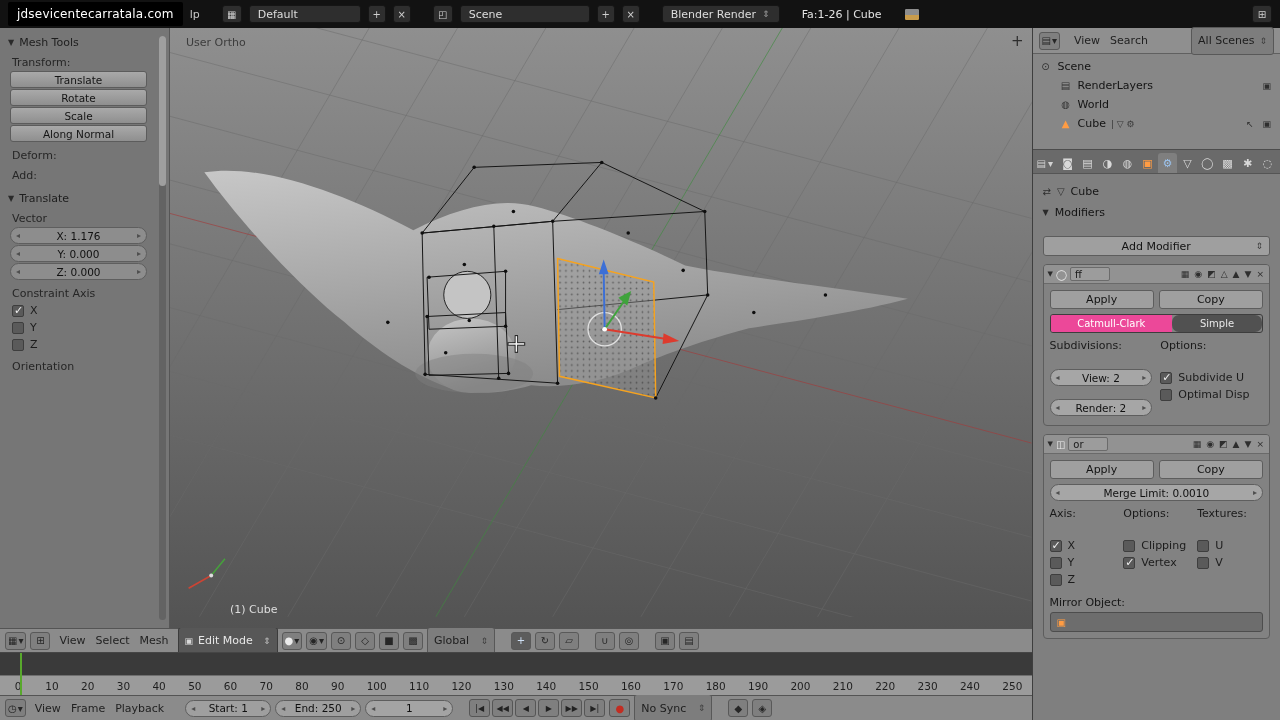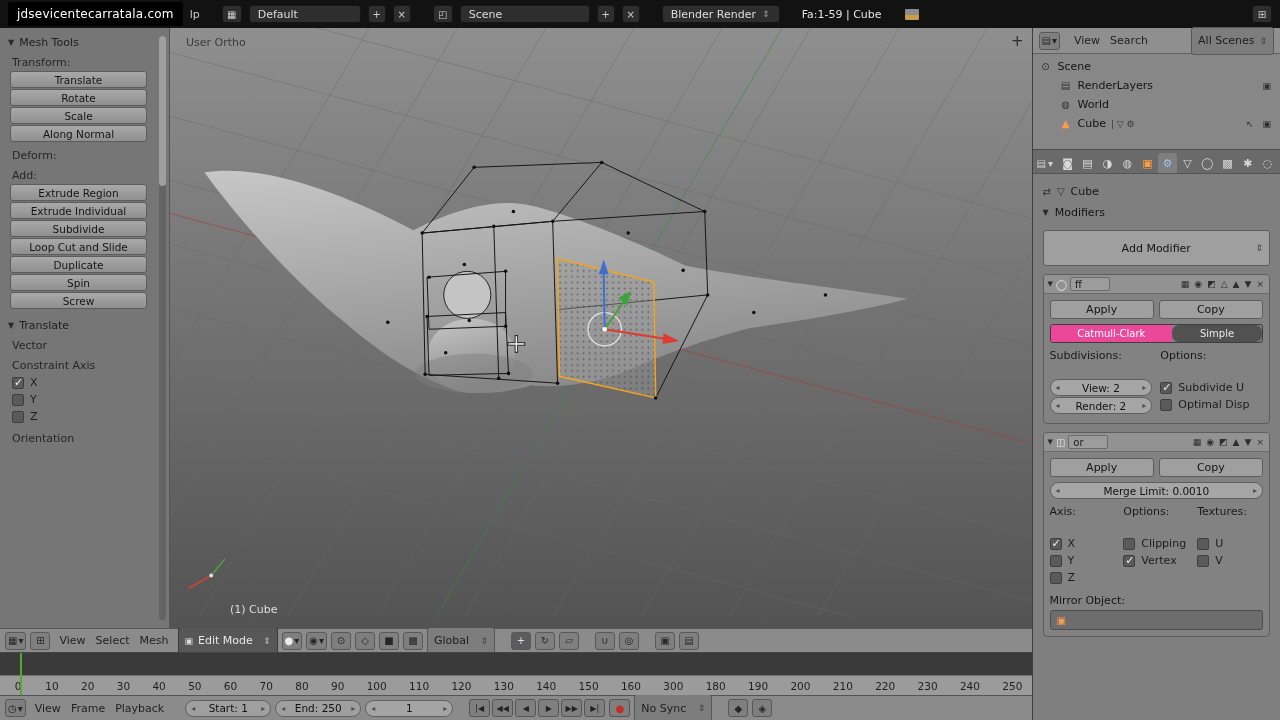--- a/index.html
+++ b/index.html
@@ -102,21 +102,21 @@
   .ptabs { height:24px; background:#6a6a6a; display:flex; align-items:flex-end; gap:1px; padding:2px 3px 0 4px; border-bottom:1px solid #555; }
   .ptab { width:19px; height:20px; display:flex; align-items:center; justify-content:center;
           color:#d9d9d9; font-size:11px; border-radius:3px 3px 0 0; }
   .ptab.active { background:#7f7f7f; color:#9cc4ef; }
   .ptab.orange { color:#ff9c43; }
   .ptab-ed { margin-right:4px; color:#d2d2d2; font-size:10px; display:flex; gap:2px; align-items:center; height:20px; }
   .pbody { flex:1; padding:6px 10px 0 10px; overflow:hidden; }
   .pcrumb { display:flex; align-items:center; gap:6px; height:22px; color:#161616; }
   .pcrumb .ci { color:#2e2e2e; font-size:10px; }
   .ppanel { display:flex; align-items:center; gap:6px; height:20px; color:#141414; }
-  .addmod { height:36px; margin:8px 0 4px 0; background:#9f9f9f; border:1px solid #5d5d5d; border-radius:3px;
+  .addmod { height:20px; margin:14px 0 4px 0; background:#9f9f9f; border:1px solid #5d5d5d; border-radius:3px;
             position:relative; display:flex; align-items:center; justify-content:center; color:#131313; }
   .addmod .ud { position:absolute; right:6px; font-size:9px; color:#3e3e3e; }
   .modbox { border:1px solid #5d5d5d; border-radius:4px; background:#828282; margin-top:8px; }
   .modhead { height:19px; background:#929292; border-bottom:1px solid #6a6a6a; border-radius:3px 3px 0 0;
              display:flex; align-items:center; gap:3px; padding:0 4px; }
   .modhead .tri { font-size:7px; color:#2b2b2b; }
   .modtype { font-size:10px; color:#e9e9e9; }
   .modname { background:#9c9c9c; border:1px solid #6b6b6b; border-radius:2px; height:14px; line-height:13px;
              padding:0 4px; width:40px; color:#191919; font-size:10px; }
   .mico { font-size:9px; color:#2e2e2e; padding:0 1px; }
@@ -158,21 +158,21 @@
       <span>Scene</span>
     </span>
     <span class="tb-btn">+</span>
     <span class="tb-btn">×</span>
     <span class="hgap"></span>
     <span class="tb-field" style="width:118px">
       <span>Blender Render</span>
       <span class="ud">⇕</span>
     </span>
     <span class="hgap"></span>
-    <span class="tb-stats">Fa:1-59 | Cube</span>
+    <span class="tb-stats">Fa:1-26 | Cube</span>
     <span class="hgap"></span>
     <span class="img-ico"></span>
     <span class="tb-ico tb-right">⊞</span>
   </div>
 
   <div class="content">
 
     <div class="left-col">
       <div class="editor3d">
         <div class="e3d-main">
@@ -187,35 +187,41 @@
             <div>
               <div class="ts-btn">Translate</div>
                 <div class="ts-btn">Rotate</div>
                 <div class="ts-btn">Scale</div>
                 <div class="ts-btn">Along Normal</div>
             </div>
 
             <div class="ts-label">Deform:</div>
 
             <div class="ts-label">Add:</div>
-            <div>
-              <div class="ts-btn">Extrude Region</div>
-                <div class="ts-btn">Extrude Individual</div>
-                <div class="ts-btn">Subdivide</div>
-                <div class="ts-btn">Loop Cut and Slide</div>
-                <div class="ts-btn">Duplicate</div>
-                <div class="ts-btn">Spin</div>
-                <div class="ts-btn">Screw</div>
-            </div>
 
             <div class="ts-head" style="margin-top:10px">
               <span class="ts-tri">▼</span>
               <span>Translate</span>
             </div>
             <div class="ts-label">Vector</div>
+            <div>
+
+                <div class="numfield ts-field">
+                  <span>X: 1.176</span>
+                </div>
+
+                <div class="numfield ts-field">
+                  <span>Y: 0.000</span>
+                </div>
+
+                <div class="numfield ts-field">
+                  <span>Z: 0.000</span>
+                </div>
+
+            </div>
             <div class="ts-label">Constraint Axis</div>
             <div>
 
                 <div class="cbrow ts-cb">
                   <span class="cbx on"></span>
                   <span>X</span>
                 </div>
 
                 <div class="cbrow ts-cb">
                   <span class="cbx"></span>
@@ -412,21 +418,21 @@
               <span class="tl-num">70</span>
               <span class="tl-num">80</span>
               <span class="tl-num">90</span>
               <span class="tl-num">100</span>
               <span class="tl-num">110</span>
               <span class="tl-num">120</span>
               <span class="tl-num">130</span>
               <span class="tl-num">140</span>
               <span class="tl-num">150</span>
               <span class="tl-num">160</span>
-              <span class="tl-num">300</span>
+              <span class="tl-num">170</span>
               <span class="tl-num">180</span>
               <span class="tl-num">190</span>
               <span class="tl-num">200</span>
               <span class="tl-num">210</span>
               <span class="tl-num">220</span>
               <span class="tl-num">230</span>
               <span class="tl-num">240</span>
               <span class="tl-num">250</span>
           </div>
           <div class="tl-frameline"></div>
@@ -588,21 +594,21 @@
               </div>
               <div class="seg">
                 <span class="seg-l">Catmull-Clark</span>
                 <span class="seg-r">Simple</span>
               </div>
               <div class="twocol">
                 <div class="pcol">
                   <div class="pcol-label">Subdivisions:</div>
                   <div>
 
-                      <div class="numfield pfield" style="margin-bottom:1px">
+                      <div class="numfield pfield" style="margin-bottom:13px">
                         <span>View: 2</span>
                       </div>
 
                       <div class="numfield pfield" style="margin-bottom:3px">
                         <span>Render: 2</span>
                       </div>
 
                   </div>
                 </div>
                 <div class="pcol">

